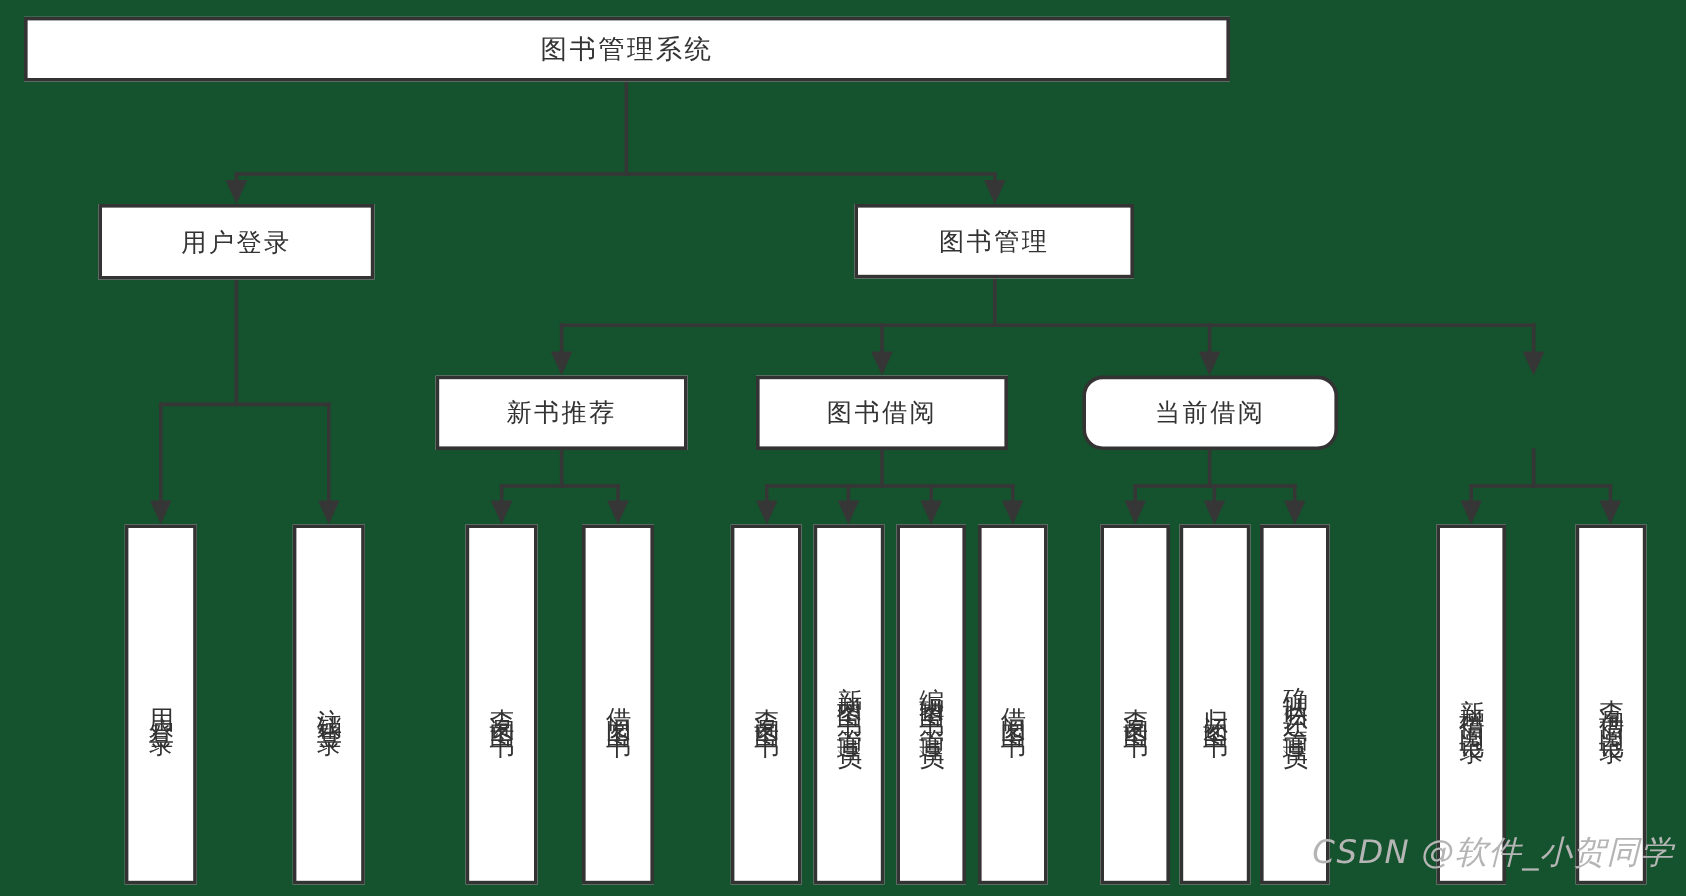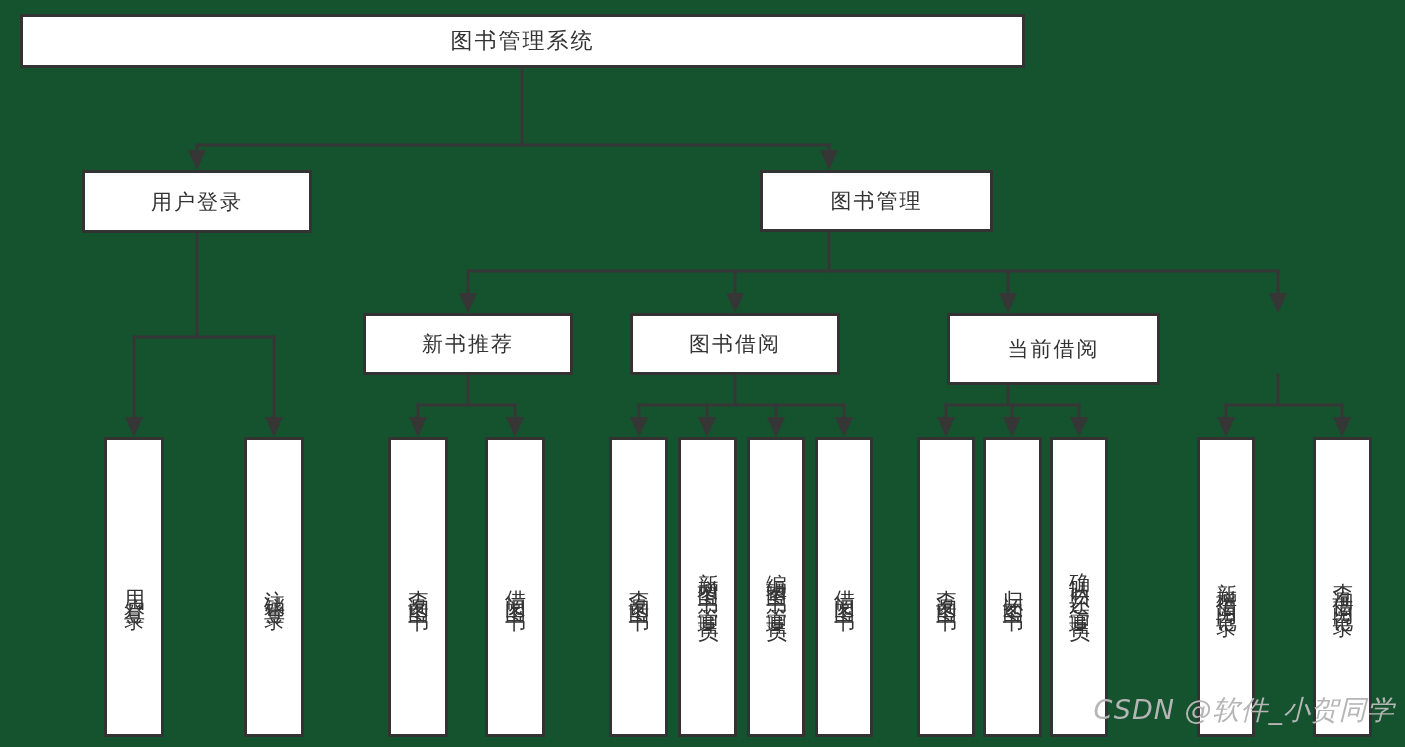--- a/index.html
+++ b/index.html
@@ -129,31 +129,31 @@
     </g>
   </svg>
 
   <div class="node root" style="left:20px; top:14px; width:1005px; height:54px;">
     <span class="hlabel">图书管理系统</span>
   </div>
 
   <div class="node" style="left:82px; top:170px; width:230px; height:63px;">
     <span class="hlabel">用户登录</span>
   </div>
-  <div class="node" style="left:712px; top:170px; width:233px; height:62px;margin-left:48px;">
+  <div class="node" style="left:712px; top:170px; width:233px; height:62px;">
     <span class="hlabel">图书管理</span>
   </div>
 
   <div class="node" style="left:363px; top:313px; width:210px; height:62px;">
     <span class="hlabel">新书推荐</span>
   </div>
   <div class="node" style="left:630px; top:313px; width:210px; height:62px;">
     <span class="hlabel">图书借阅</span>
   </div>
-  <div class="node" style="left:947px; top:313px; width:213px; height:72px;">
+  <div class="node" style="left:902px; top:313px; width:213px; height:62px;border-radius:17px;">
     <span class="hlabel">当前借阅</span>
   </div>
 
   <div class="node" style="left:104px; top:437px; width:60px; height:300px;">
     <span class="vlabel">用户登录</span>
   </div>
   <div class="node" style="left:244px; top:437px; width:60px; height:300px;">
     <span class="vlabel">注销登录</span>
   </div>
 

